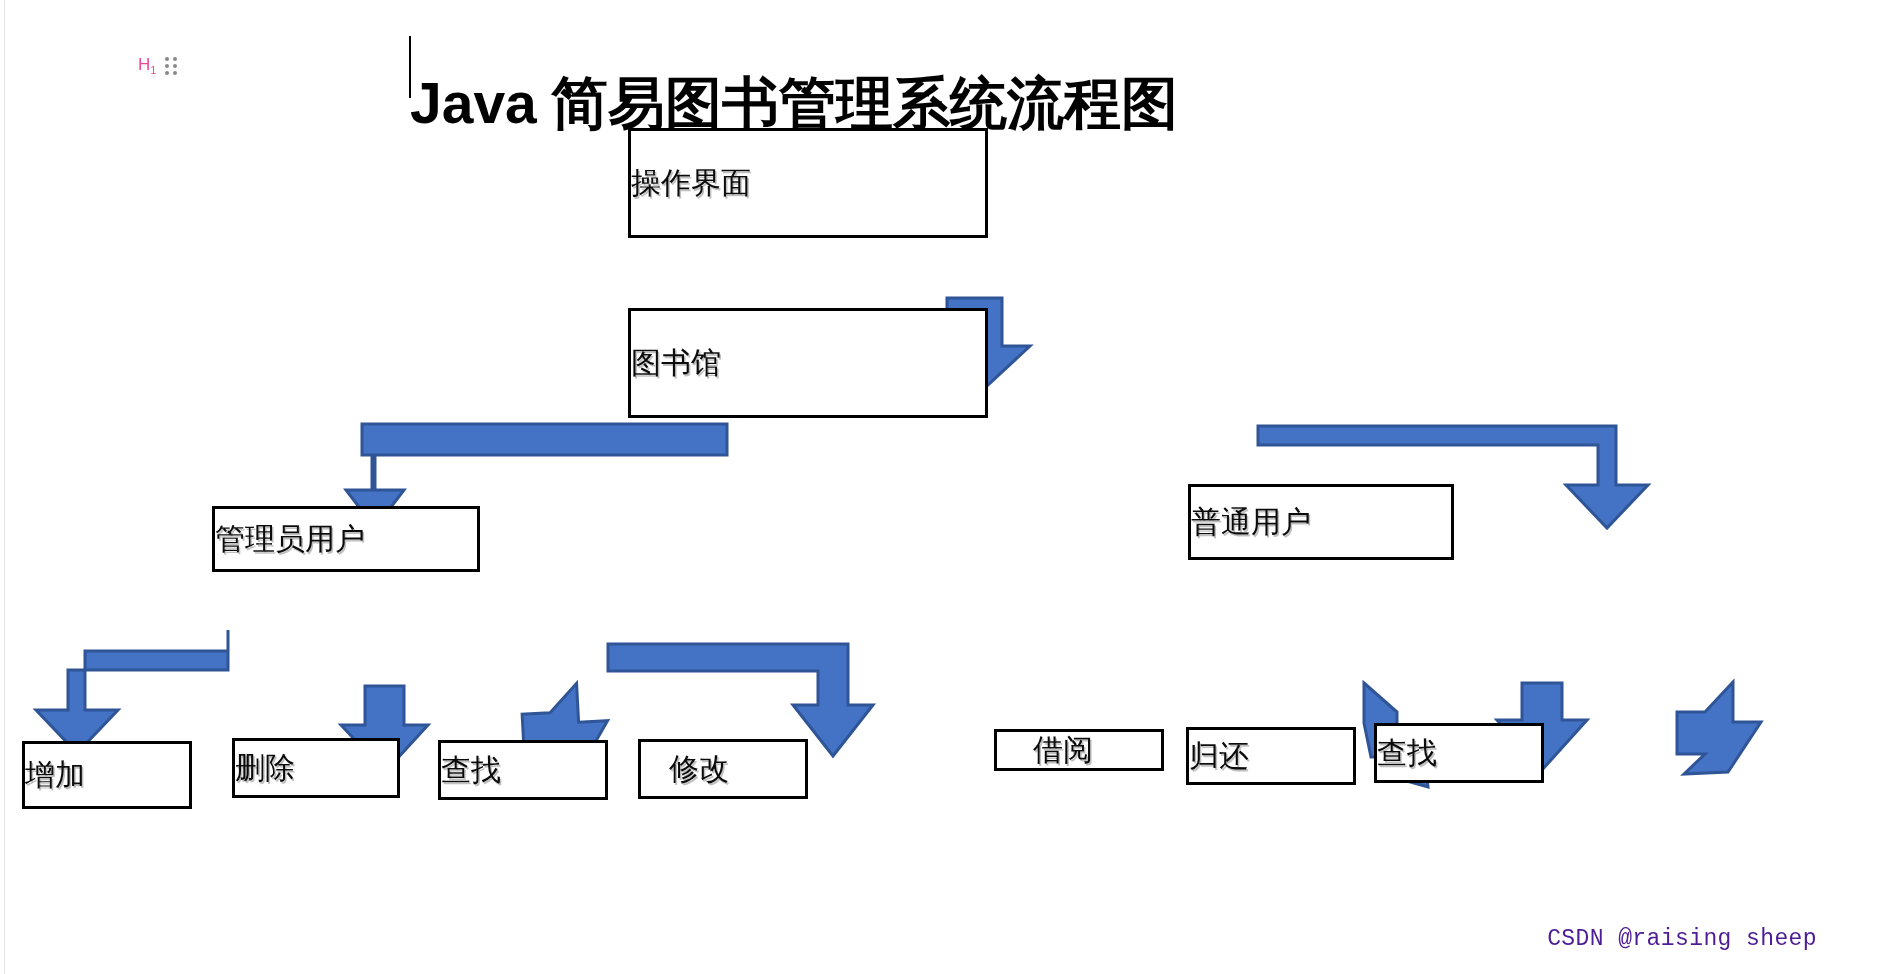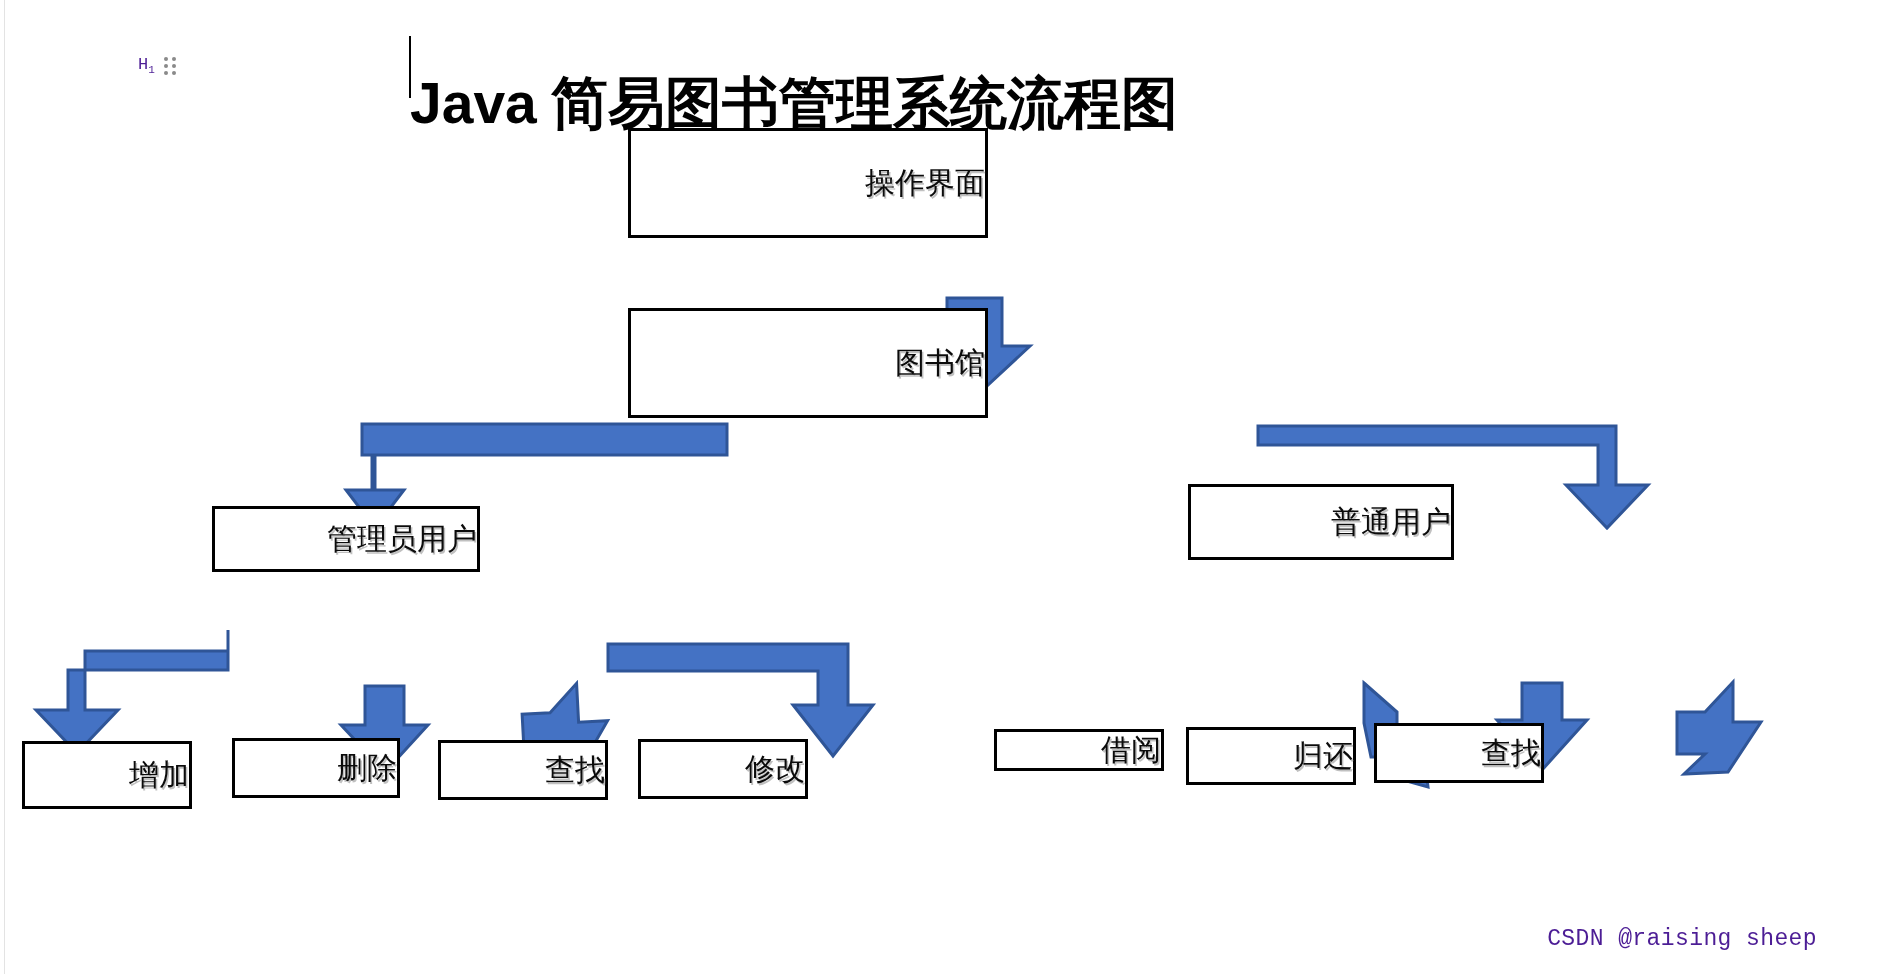--- a/index.html
+++ b/index.html
@@ -15,22 +15,22 @@
 
   
   .margin-rule{
     position:absolute;left:4px;top:0;width:1px;height:974px;
     background:#e3e3e3;
   }
 
   
   .gutter{position:absolute;left:138px;top:56px;display:flex;align-items:center;gap:9px;}
   .h1-mark{
-    font-family:Liberation Mono, monospace;
-    font-size:17px;color:#4c1d95;letter-spacing:0px;line-height:1;
+    font-family:Liberation Sans, sans-serif;
+    font-size:17px;color:#ec4899;letter-spacing:0px;line-height:1;
     user-select:none;
   }
   .h1-mark sub{font-size:11px;}
   .drag-dots{display:grid;grid-template-columns:repeat(2,4px);grid-template-rows:repeat(3,4px);gap:3px 4px;}
   .drag-dots i{display:block;width:4px;height:4px;border-radius:50%;background:#8a8a8a;}
 
   
   .doc-title{
     position:absolute;left:410px;top:36px;
     font-size:57px;line-height:1.05;
@@ -45,21 +45,21 @@
   .caret{
     position:absolute;left:409px;top:36px;width:2px;height:62px;background:#000;
   }
 
   
   .node{
     position:absolute;
     border:3px solid #000000;
     background:#ffffff;
     box-sizing:border-box;
-    display:flex;align-items:center;justify-content:flex-end;
+    display:flex;align-items:center;justify-content:flex-start;
     color:#0b0b0b;
     text-shadow:1.5px 1.5px 0.5px rgba(140,140,140,.55);
     font-family:"Liberation Serif","DejaVu Serif",serif;
   }
   .node.big{font-size:30px;}
   .node.leaf{font-size:30px;}
 
   
   #arrows{position:absolute;left:0;top:0;width:1903px;height:974px;pointer-events:none;}
 
@@ -138,21 +138,21 @@
   </div>
 
   <div class="node big" style="left:1188px;top:484px;width:266px;height:76px;">
     <span>普通用户</span>
   </div>
 
   <div class="node leaf" style="left:22px;top:640px;width:170px;height:68px;transform:translateY(101px);">
     <span>增加</span>
   </div>
 
-  <div class="node leaf" style="left:232px;top:637px;width:168px;height:60px;transform:translateY(101px);padding-left:24px;">
+  <div class="node leaf" style="left:232px;top:637px;width:168px;height:60px;transform:translateY(101px);">
     <span>删除</span>
   </div>
 
   <div class="node leaf" style="left:438px;top:639px;width:170px;height:60px;transform:translateY(101px);">
     <span>查找</span>
   </div>
 
   <div class="node leaf" style="left:638px;top:638px;width:170px;height:60px;transform:translateY(101px);padding-left:28px;">
     <span>修改</span>
   </div>

